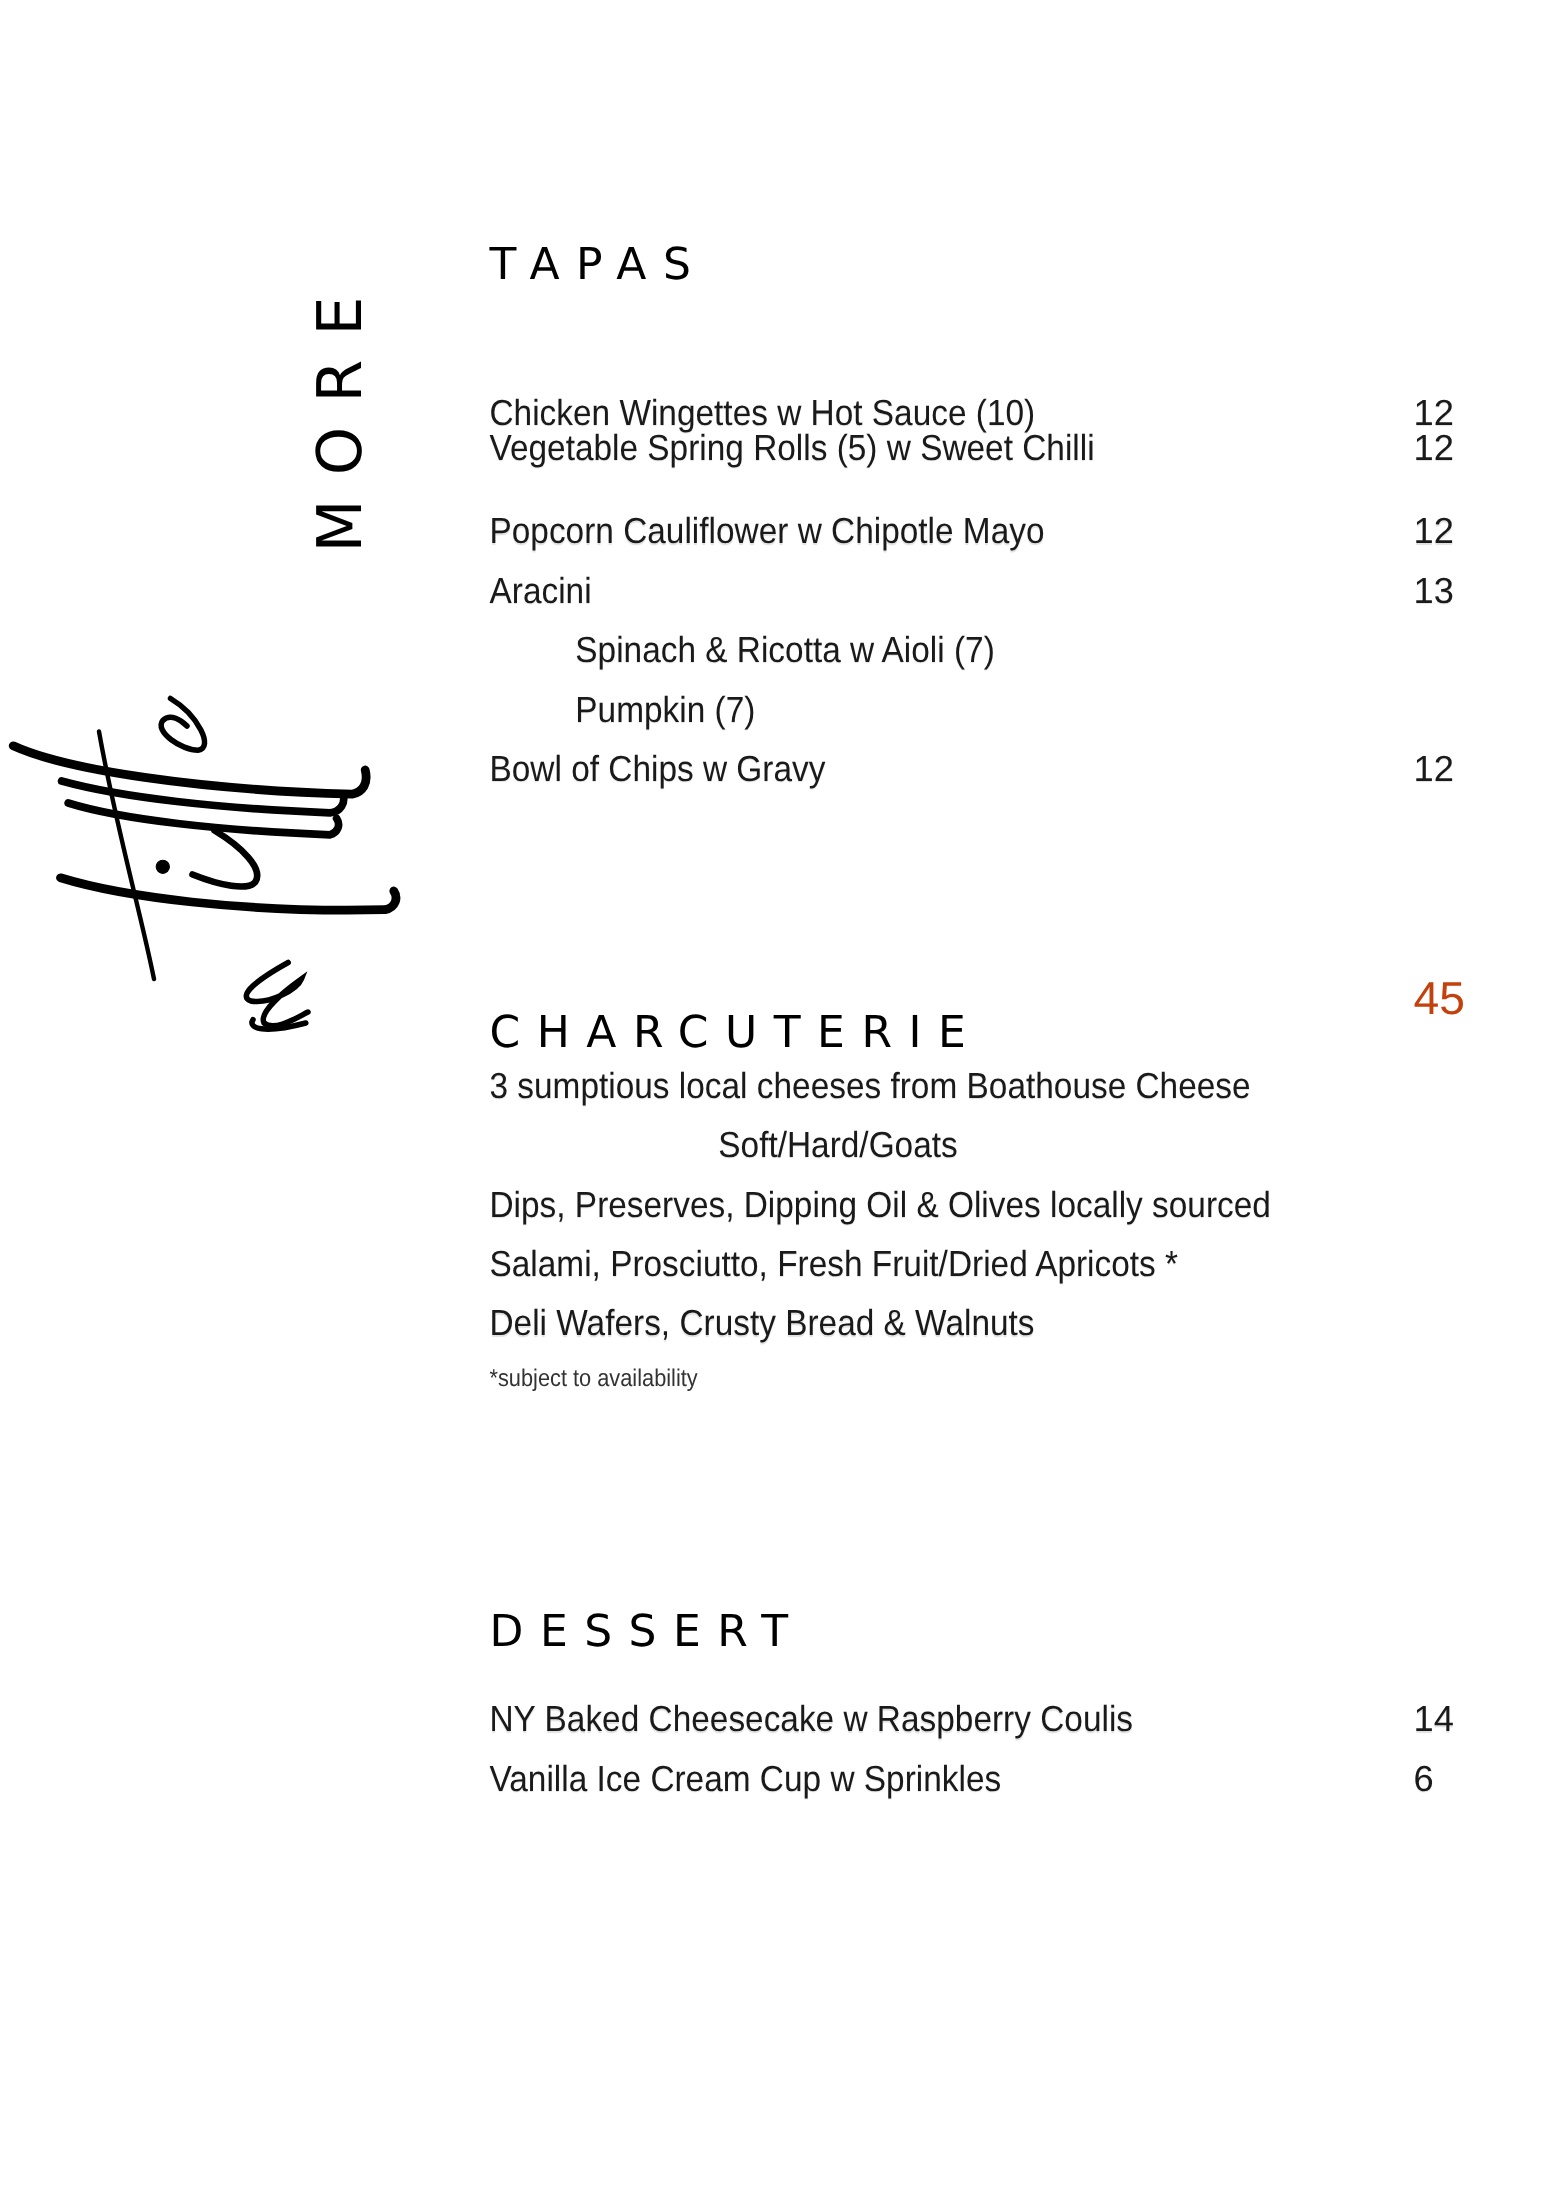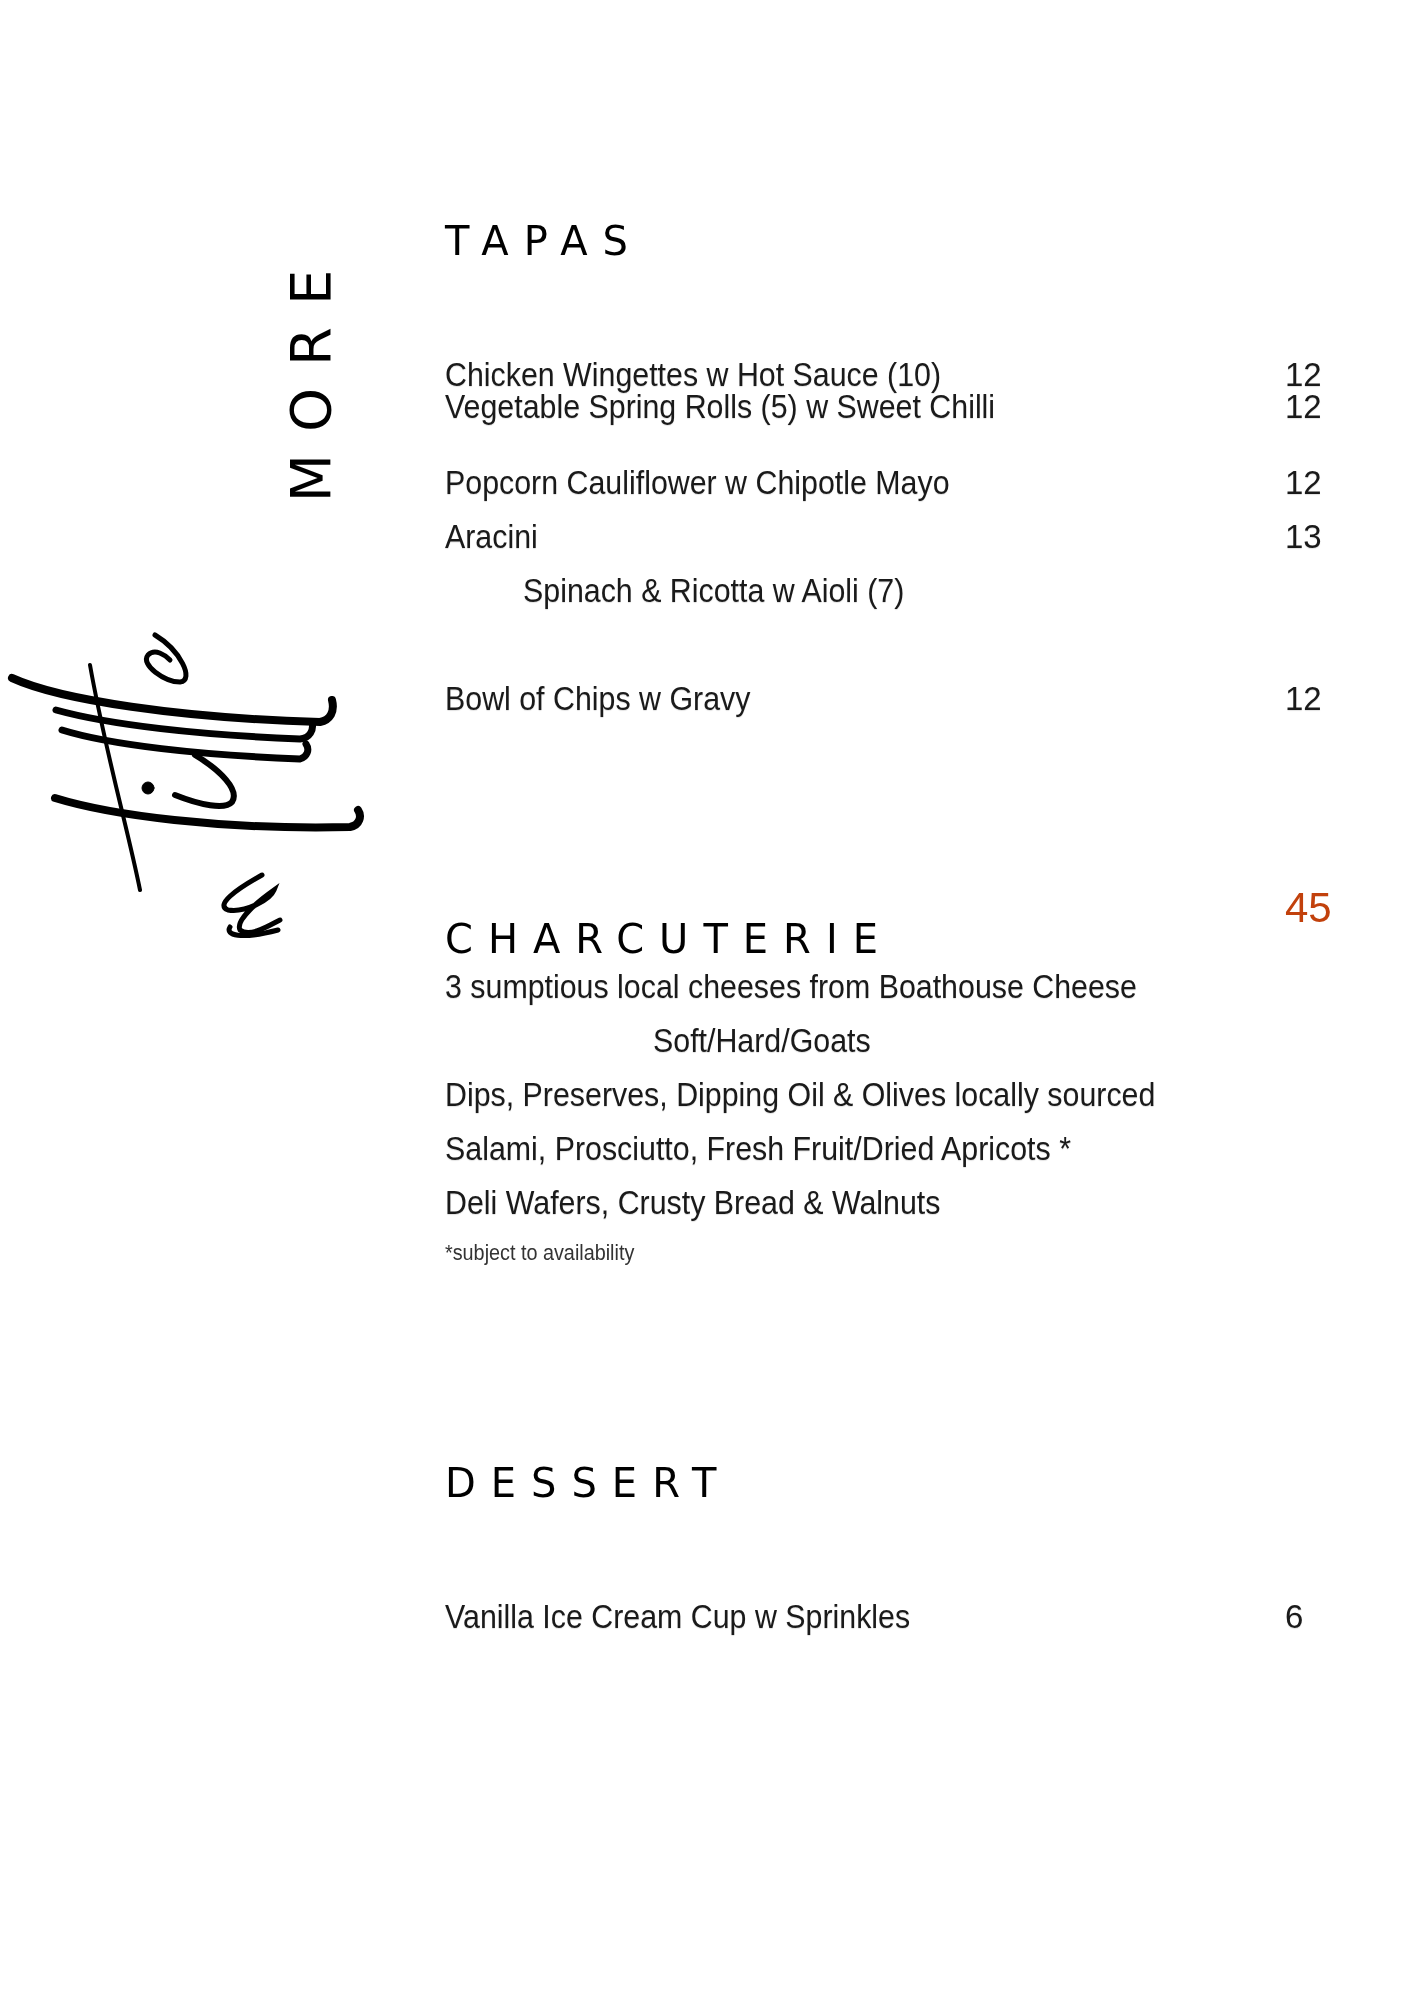--- a/index.html
+++ b/index.html
@@ -71,20 +71,23 @@
     <span class="name">Popcorn Cauliflower w Chipotle Mayo</span>
     <span class="price">12</span>
   </div>
   <div class="row" style="top:518px">
     <span class="name">Aracini</span>
     <span class="price">13</span>
   </div>
   <div class="row sub" style="top:572px">
     <span class="name">Spinach &amp; Ricotta w Aioli (7)</span>
   </div>
+  <div class="row sub" style="top:626px">
+    <span class="name">Pumpkin (7)</span>
+  </div>
   <div class="row" style="top:680px">
     <span class="name">Bowl of Chips w Gravy</span>
     <span class="price">12</span>
   </div>
 
   <div class="heading" style="top:916px">CHARCUTERIE</div>
   <div class="hprice" style="top:884px">45</div>
 
   <div class="row" style="top:968px">
     <span class="name">3 sumptious local cheeses from Boathouse Cheese</span>
@@ -98,17 +101,21 @@
   <div class="row" style="top:1130px">
     <span class="name">Salami, Prosciutto, Fresh Fruit/Dried Apricots *</span>
   </div>
   <div class="row" style="top:1184px">
     <span class="name">Deli Wafers, Crusty Bread &amp; Walnuts</span>
   </div>
   <div class="note" style="top:1240px">*subject to availability</div>
 
   <div class="heading" style="top:1460px">DESSERT</div>
 
+  <div class="row" style="top:1544px">
+    <span class="name">NY Baked Cheesecake w Raspberry Coulis</span>
+    <span class="price">14</span>
+  </div>
   <div class="row" style="top:1598px">
     <span class="name">Vanilla Ice Cream Cup w Sprinkles</span>
     <span class="price">6</span>
   </div>
 </div>
 
 </body></html>

